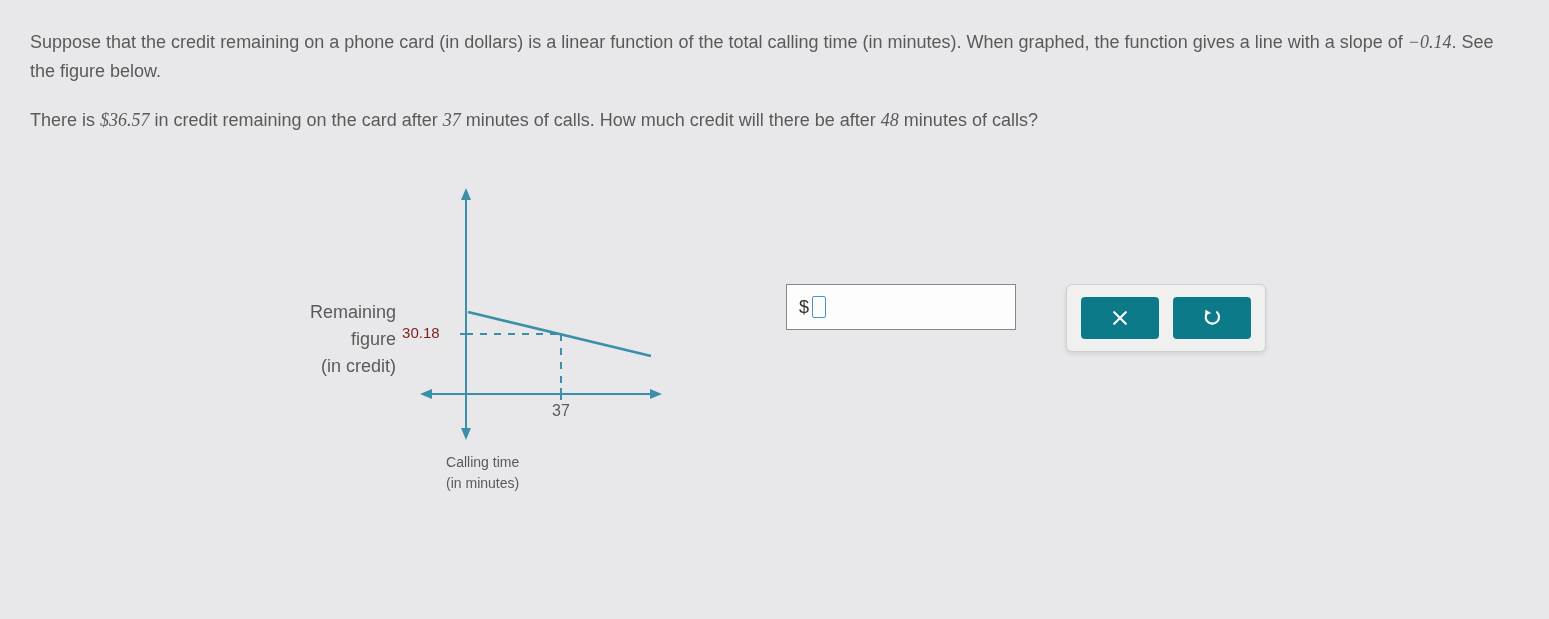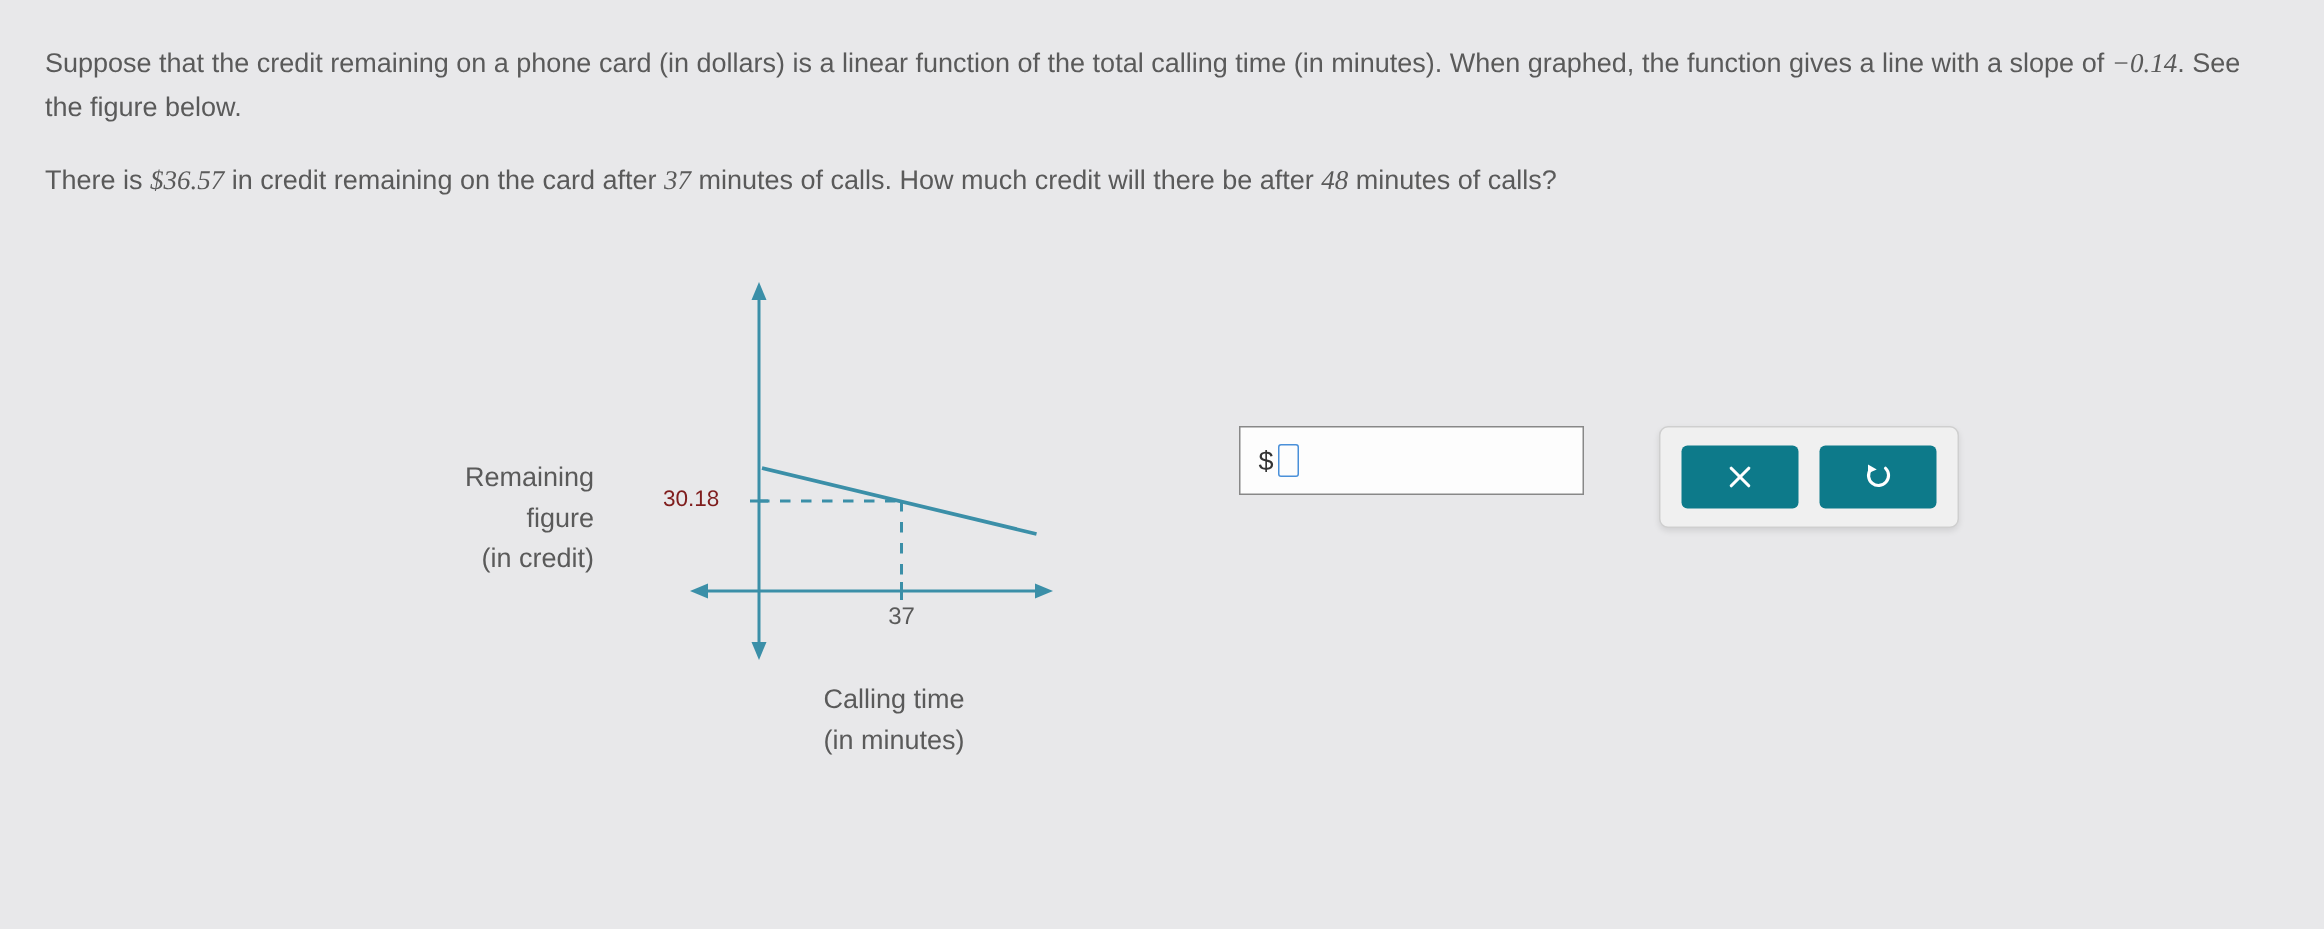--- a/index.html
+++ b/index.html
@@ -21,36 +21,35 @@
     .problem-text .num { font-family: Georgia, serif; font-style: italic; }
     .content-row {
       display: flex;
       align-items: flex-start;
       margin-top: 50px;
     }
     .graph-region {
       display: flex;
       align-items: center;
       margin-left: 280px;
-      gap: 40px;
     }
     .ylabel {
       text-align: right;
       font-size: 18px;
       color: #5a5a5a;
       line-height: 1.5;
       margin-right: 10px;
     }
     .ylabel .paren { }
     .chart-svg-wrap {
       position: relative;
     }
     .xlabel {
-      text-align: center;
-      font-size: 18px;
+      text-align: left;
+      font-size: 14px;
       color: #5a5a5a;
       line-height: 1.5;
       margin-top: 4px;
     }
     .answer-area {
       display: flex;
       align-items: flex-start;
       margin-left: 120px;
       margin-top: 100px;
       gap: 50px;

